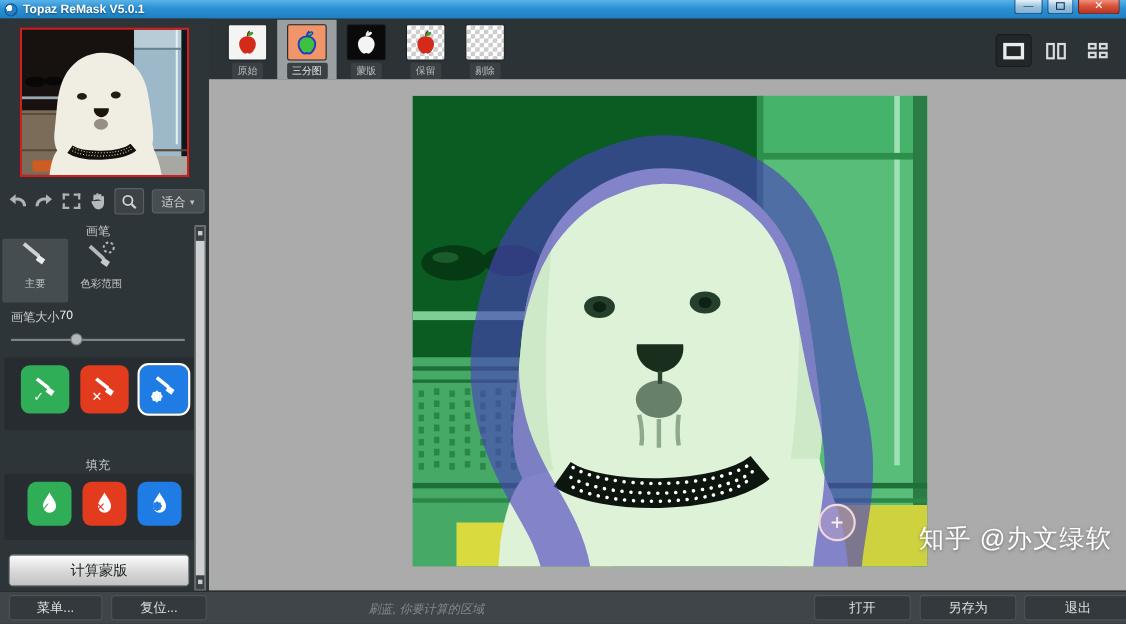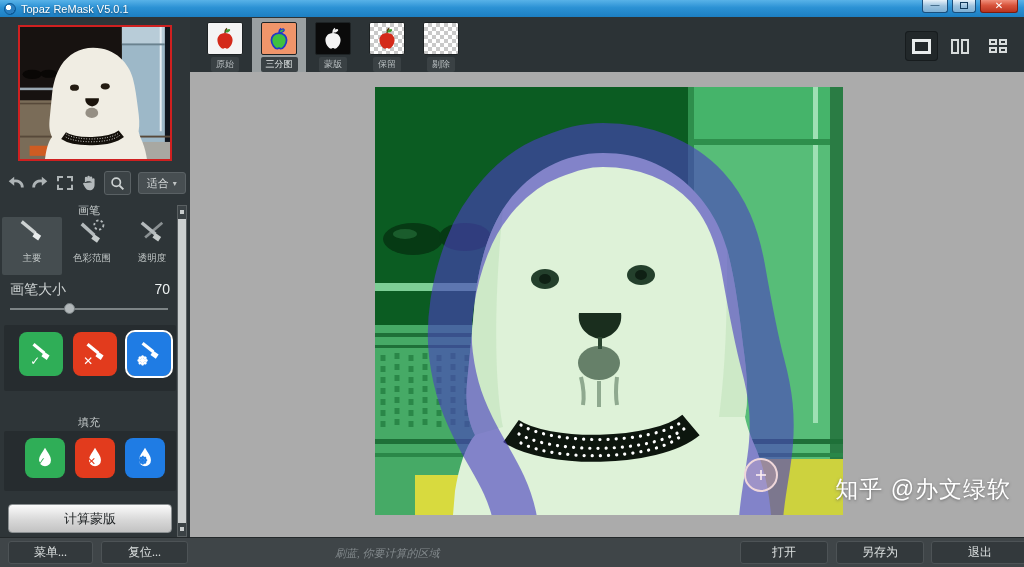--- a/index.html
+++ b/index.html
@@ -6,21 +6,21 @@
   html,body { width:1024px; height:567px; overflow:hidden;
     font-family:"Liberation Sans","DejaVu Sans",sans-serif; background:#2c3336; }
   #app { position:relative; width:1024px; height:567px; }
 
   
   #titlebar { position:absolute; left:0; top:0; width:1024px; height:17px;
     background:linear-gradient(#58b2e8,#2b91d4 45%,#1d7fc2); display:flex; align-items:center; }
   #titlebar .logo { width:12px; height:12px; margin:0 5px 0 4px; border-radius:50%;
     background:radial-gradient(circle at 35% 35%, #ffffff 0 30%, #2a7fc0 31% 70%, #0d5a96 71%);
     border:1px solid #0d5a96; }
-  #titlebar .title { color:#fff; font-size:11px; text-shadow:0 1px 2px rgba(0,0,0,.5); }
+  #titlebar .title { color:#fff; font-size:11px; text-shadow:0 1px 2px rgba(0,0,0,.5);font-weight:bold; }
   .winbtns { position:absolute; right:6px; top:0; display:flex; gap:4px; }
   .winbtn { height:13px; border:1px solid #1a4f7c; border-top:none; border-radius:0 0 3px 3px;
     background:linear-gradient(#e8f2fa,#9cc2de 50%,#7fb0d4); color:#123a5c; font-size:9px;
     line-height:11px; text-align:center; }
   .winbtn.min { width:26px; } .winbtn.max { width:24px; }
   .winbtn.max .box { display:inline-block; width:8px; height:7px; border:1.5px solid #123a5c; margin-top:2px; }
   .winbtn.close { width:38px; background:linear-gradient(#f0907c,#d8543c 45%,#b83420);
     border-color:#7c1c0e; color:#fff; font-weight:bold; font-size:10px; }
 
   
@@ -64,22 +64,22 @@
   .fitbtn { margin-left:4px; width:52px; height:22px; background:#474e51; border:1px solid #5a6164;
     border-radius:3px; color:#d4d8d8; font-size:11px; display:flex; align-items:center; justify-content:center; gap:4px; }
   .fitbtn .arr { font-size:8px; color:#c0c4c4; }
 
   .secTitle { position:absolute; left:0; width:178px; text-align:center; color:#c4caca; font-size:11px; }
   .brushTools { position:absolute; left:2px; top:200px; display:flex; }
   .btool { width:60px; height:58px; display:flex; flex-direction:column; align-items:center; justify-content:flex-start; }
   .btool.sel { background:#454d50; border-radius:2px; }
   .btool .lbl { margin-top:3px; font-size:9.5px; color:#c0c6c6; white-space:nowrap; }
 
-  .sizeRow { position:absolute; left:10px; top:264px; width:160px; display:flex; justify-content:space-between;
-    color:#cdd2d2; font-size:14px; }
+  .sizeRow { position:absolute; left:10px; top:264px; width:160px; display:flex; 
+    color:#cdd2d2; font-size:11px; }
   .slider { position:absolute; left:10px; top:286px; width:158px; height:12px; }
   .slider .track { position:absolute; left:0; top:5px; width:158px; height:2px; background:#7d8486; }
   .slider .thumb { position:absolute; left:54px; top:0; width:11px; height:11px; border-radius:50%;
     background:#b2b8ba; border:1px solid #788082; }
 
   .panelstrip { position:absolute; left:4px; width:172px; background:#262c2f; border-radius:2px; }
   .cbtnrow { position:absolute; left:0; width:190px; display:flex; justify-content:center; gap:10px; }
   .cbtn { width:44px; height:44px; border-radius:8px; display:flex; align-items:center; justify-content:center; }
   .cbtn.small { width:40px; height:40px; }
   .cbtn.green { background:#2fae57; } .cbtn.red { background:#e23b1d; } .cbtn.blue { background:#1f7ce4; }
@@ -97,21 +97,21 @@
 
   
   #canvas { position:absolute; left:190px; top:72px; width:834px; height:465px; background:#ababab;padding-left:16px; }
   #mainimg { position:absolute; left:185px; top:15px; width:468px; height:428px; }
   #mainimg svg { display:block; width:468px; height:428px; }
   #watermark { position:absolute; right:13px; bottom:32px; color:#fff; font-size:23px;
     letter-spacing:1px; text-shadow:0 1px 3px rgba(90,90,90,.8); }
 
   
   #bottombar { position:absolute; left:0; top:537px; width:1024px; height:30px; background:#3f4548;
-    border-top:1px solid #23282a;font-family:Liberation Serif, serif; }
+    border-top:1px solid #23282a; }
   .bbtn { position:absolute; top:3px; height:23px; background:#33393c; border:1px solid #4d5356;
     border-radius:3px; color:#dce0e0; font-size:12px; display:flex; align-items:center; justify-content:center; }
   #hint { position:absolute; left:335px; top:8px; color:#82898c; font-size:11px; font-style:italic; }
 
   svg text { font-family:"DejaVu Sans",sans-serif; }
 </style>
 </head>
 <body>
 
 <div id="app">
@@ -268,28 +268,20 @@
         <span class="lbl">主要</span>
       </div>
       <div class="btool">
         <svg width="32" height="32" viewBox="0 0 28 28">
             <circle cx="20" cy="7" r="4" stroke="#b4babc" stroke-width="1.6" stroke-dasharray="2 2" fill="none"></circle>
             <line x1="5" y1="6" x2="16" y2="16" stroke="#b4babc" stroke-width="3"></line>
             <path d="M16 15 l5 3.5 l-2.6 4 l-5 -3.5 Z" fill="#c4caca"></path>
           </svg>
         <span class="lbl">色彩范围</span>
       </div>
-      <div class="btool">
-        <svg width="32" height="32" viewBox="0 0 28 28">
-            <line x1="23" y1="5" x2="8" y2="18" stroke="#8a9092" stroke-width="2.4"></line>
-            <line x1="5" y1="5" x2="17" y2="15" stroke="#b4babc" stroke-width="3"></line>
-            <path d="M17 14 l5 3.5 l-2.6 4 l-5 -3.5 Z" fill="#c4caca"></path>
-          </svg>
-        <span class="lbl">透明度</span>
-      </div>
     </div>
 
     <div class="sizeRow">
       <span>画笔大小</span>
       <span style="color:#eef2f2">70</span>
     </div>
     <div class="slider">
       <span class="track"></span>
       <span class="thumb"></span>
     </div>

